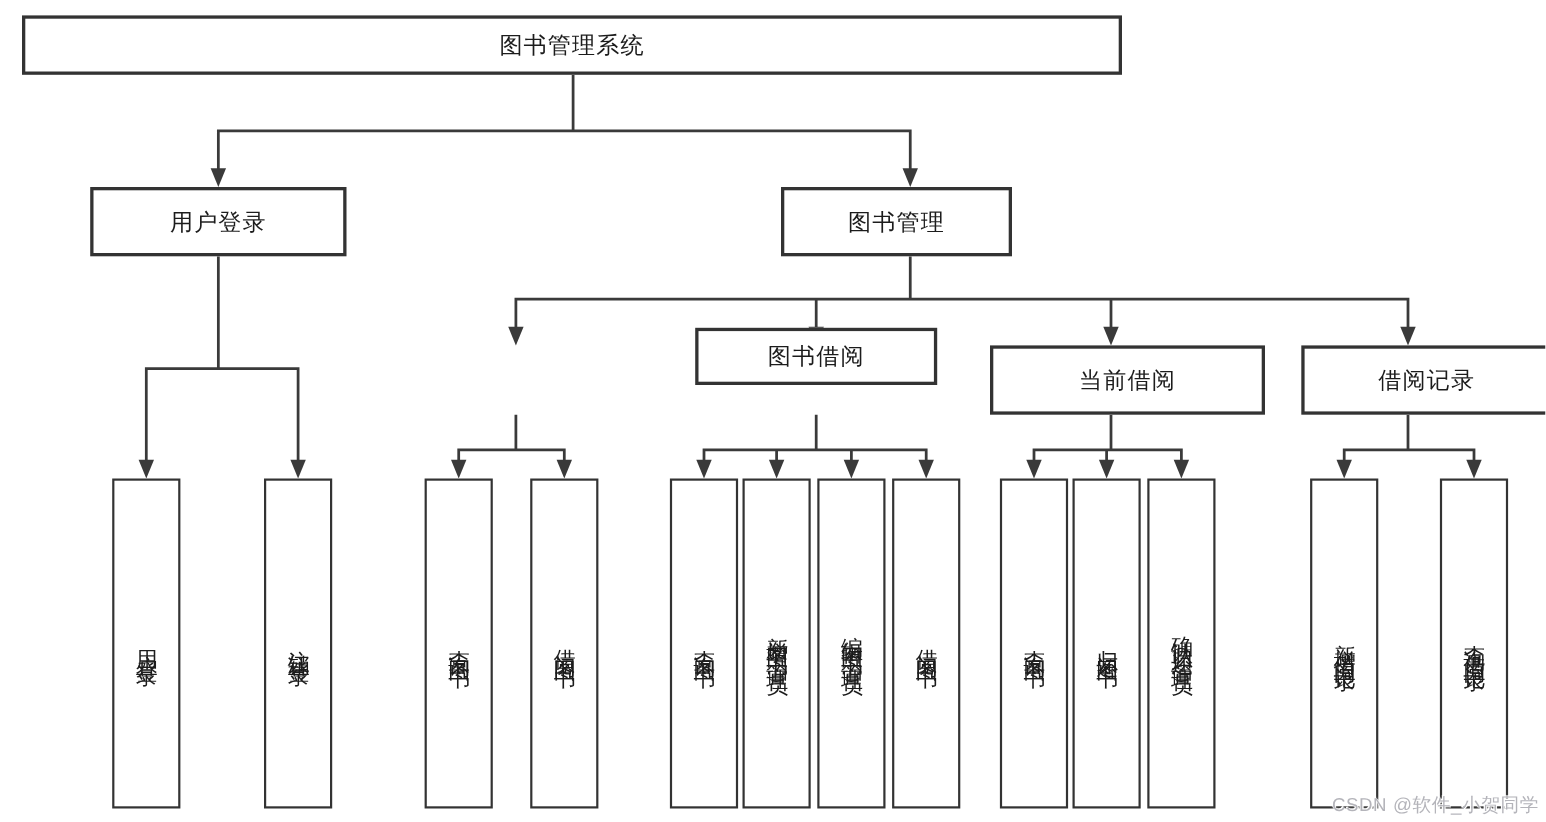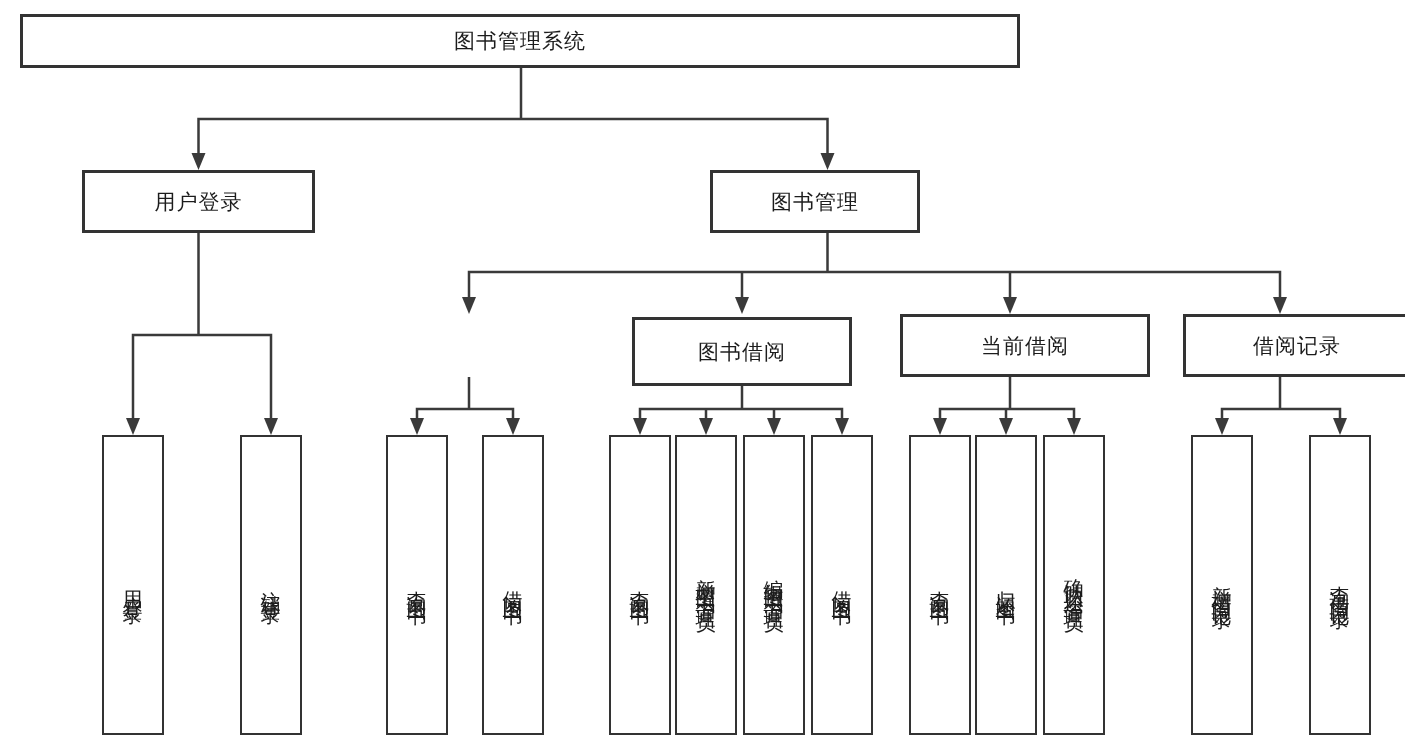--- a/index.html
+++ b/index.html
@@ -92,21 +92,21 @@
     <span class="lbl">图书管理系统</span>
   </div>
 
   <div class="node box-h" style="left:82px;top:170px;width:233px;height:63px">
     <span class="lbl">用户登录</span>
   </div>
   <div class="node box-h" style="left:710px;top:170px;width:210px;height:63px">
     <span class="lbl">图书管理</span>
   </div>
 
-  <div class="node box-h" style="left:632px;top:317px;width:220px;height:69px">
+  <div class="node box-h" style="left:632px;top:298px;width:220px;height:52px">
     <span class="lbl">图书借阅</span>
   </div>
   <div class="node box-h" style="left:900px;top:314px;width:250px;height:63px">
     <span class="lbl">当前借阅</span>
   </div>
   <div class="node box-h" style="left:1183px;top:314px;width:228px;height:63px">
     <span class="lbl">借阅记录</span>
   </div>
 
   <div class="node box-v" style="left:102px;top:435px;width:62px;height:300px">
@@ -146,13 +146,14 @@
     <span class="lbl">确认归还（管理员）</span>
   </div>
 
   <div class="node box-v" style="left:1191px;top:435px;width:62px;height:300px">
     <span class="lbl">新增借阅记录</span>
   </div>
   <div class="node box-v" style="left:1309px;top:435px;width:62px;height:300px">
     <span class="lbl">查询借阅记录</span>
   </div>
 
+  <div class="watermark">CSDN @软件_小贺同学</div>
 </div>
 
 </body></html>

